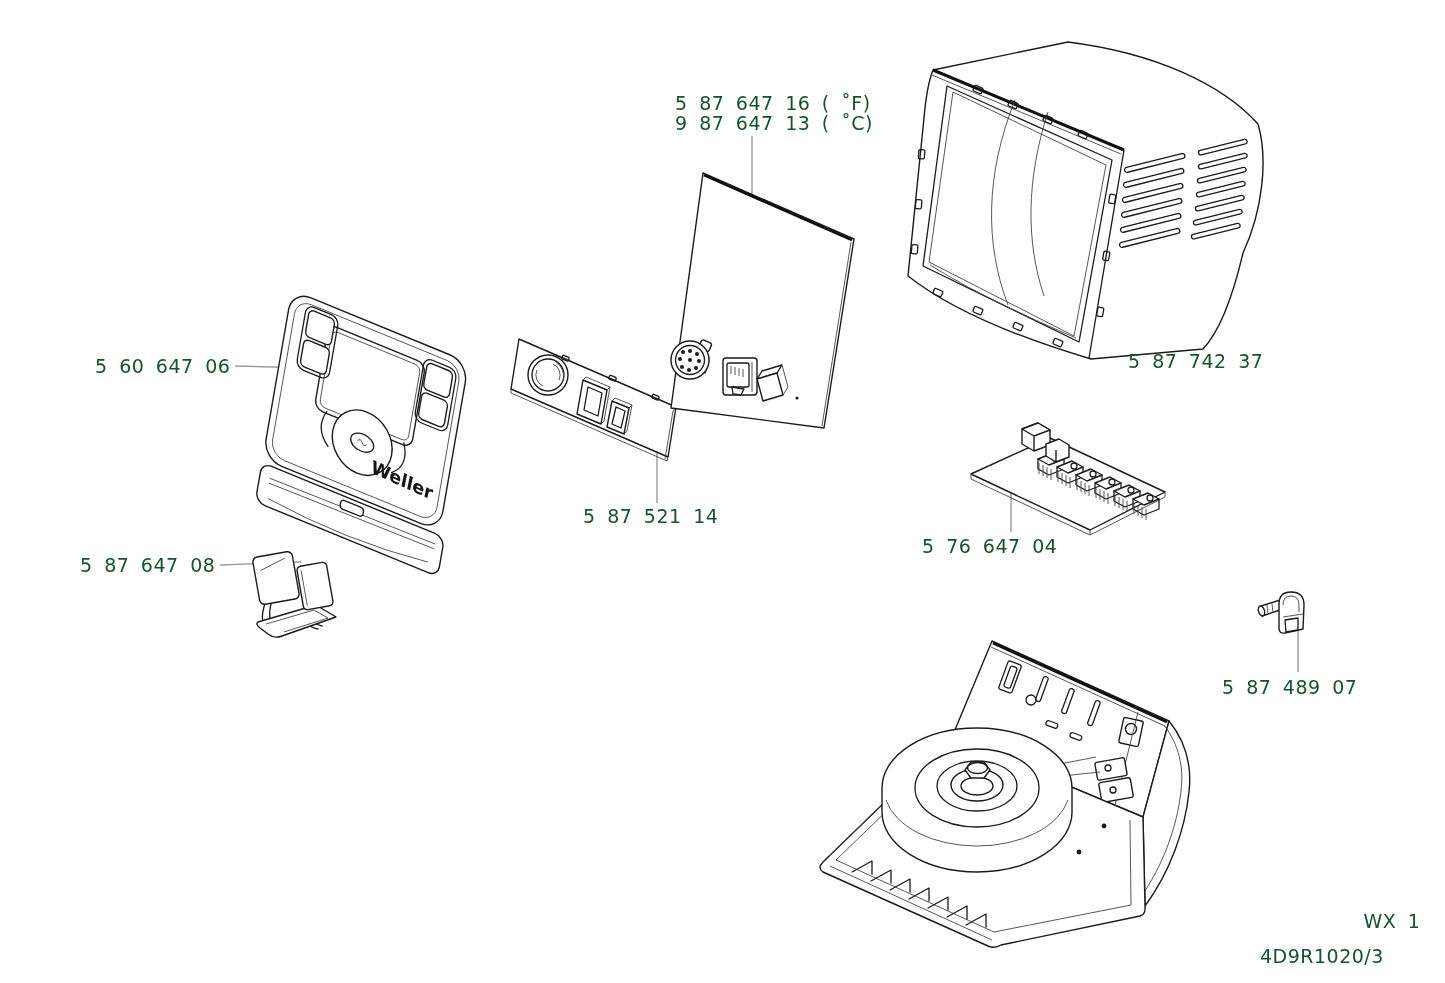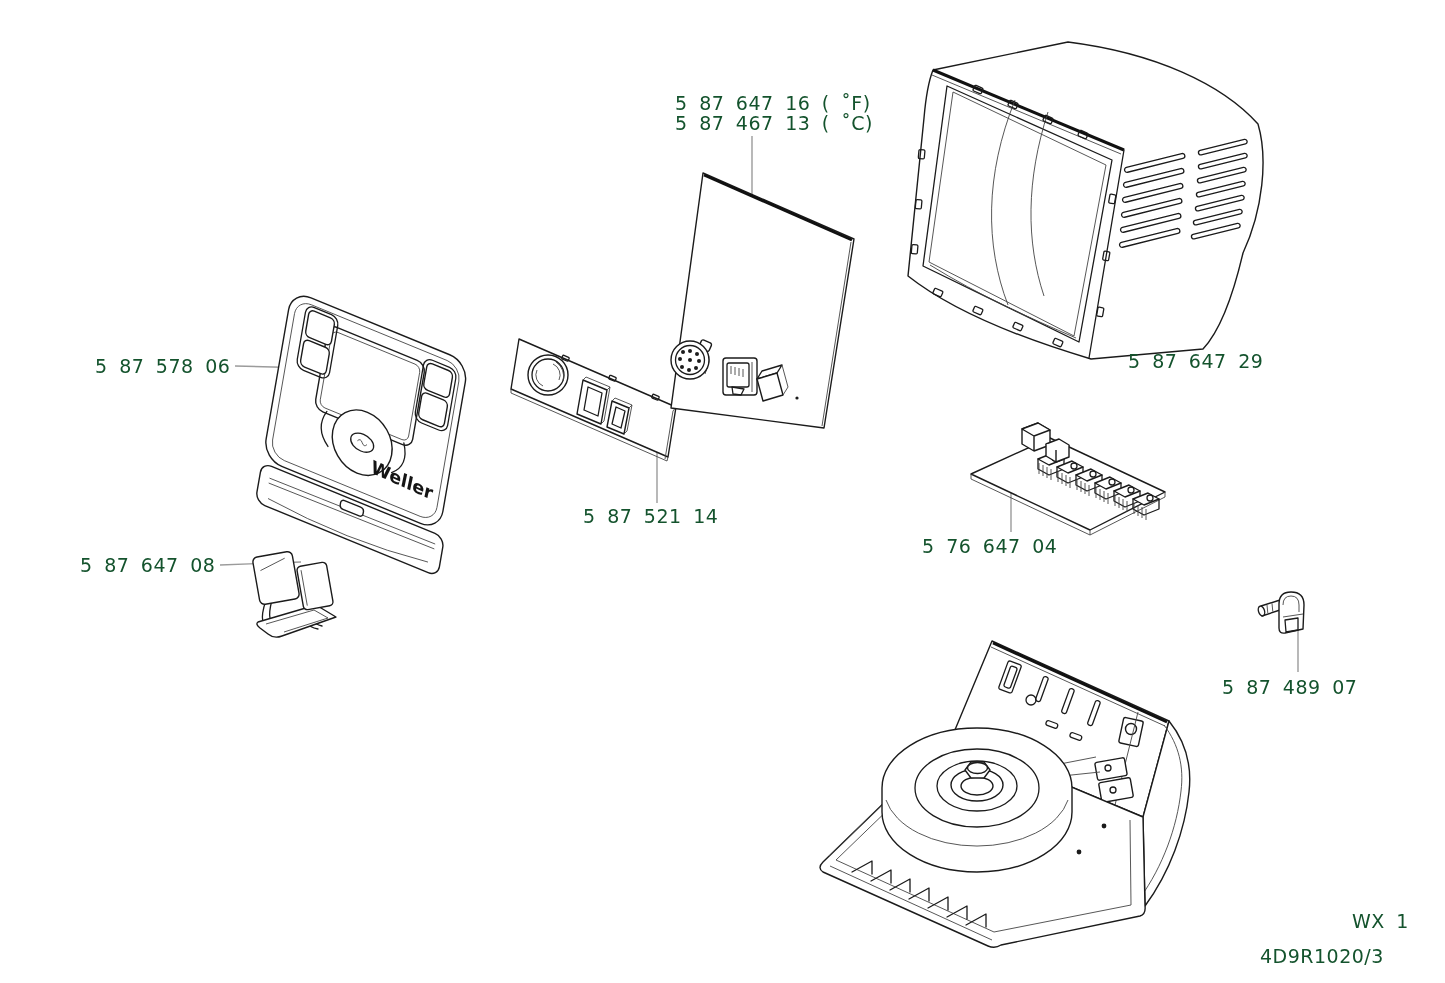--- a/index.html
+++ b/index.html
@@ -1,20 +1,20 @@
 <!DOCTYPE html>
 <html><head>
 <meta charset="utf-8">
 <style>
   html,body{margin:0;padding:0;background:#ffffff;}
   #stage{position:relative;width:1445px;height:983px;background:#ffffff;overflow:hidden;
          font-family:"DejaVu Sans","Liberation Sans",sans-serif;}
   .lbl{position:absolute;font-size:19px;letter-spacing:.5px;word-spacing:5px;color:#14532d;
        white-space:pre;line-height:20px;}
-  .lbl.right{text-align:left;}
+  .lbl.right{text-align:center;}
   svg.art{position:absolute;left:0;top:0;}
   svg.art *{vector-effect:non-scaling-stroke;}
   .ln{stroke:#1b1b1b;stroke-width:1.3;fill:none;stroke-linejoin:round;stroke-linecap:round;}
   .fw{stroke:#1b1b1b;stroke-width:1.4;fill:#ffffff;stroke-linejoin:round;}
   .thin{stroke:#444;stroke-width:.9;fill:none;}
   .thick{stroke:#111;stroke-width:3;fill:none;}
   .leader{stroke:#9b9b9b;stroke-width:1.4;fill:none;}
   .dot{fill:#1b1b1b;stroke:none;}
   .txt{fill:#141414;stroke:none;font-family:"DejaVu Sans","Liberation Sans",sans-serif;}
 </style>
@@ -298,23 +298,23 @@
       <use href="#rib" transform="translate(890,890)"></use>
       <use href="#rib" transform="translate(909,899)"></use>
       <use href="#rib" transform="translate(928,908)"></use>
       <use href="#rib" transform="translate(947,917)"></use>
       <use href="#rib" transform="translate(966,925)"></use>
     </g>
   </g>
 </svg>
 
 <div class="lbl" style="left:675px;top:93px">5 87 647 16 ( ˚F)</div>
-<div class="lbl" style="left:675px;top:113px">5 87 467 13 ( ˚C)</div>
-<div class="lbl" style="left:95px;top:356px">5 87 578 06</div>
-<div class="lbl" style="left:1128px;top:351px">5 87 647 29</div>
+<div class="lbl" style="left:675px;top:113px">9 87 647 13 ( ˚C)</div>
+<div class="lbl" style="left:95px;top:356px">5 60 647 06</div>
+<div class="lbl" style="left:1128px;top:351px">5 87 742 37</div>
 <div class="lbl" style="left:583px;top:506px">5 87 521 14</div>
 <div class="lbl" style="left:922px;top:536px">5 76 647 04</div>
 <div class="lbl" style="left:80px;top:555px">5 87 647 08</div>
 <div class="lbl" style="left:1222px;top:677px">5 87 489 07</div>
 
 <div class="lbl right" style="left:1352px;top:911px;width:80px">WX 1</div>
 <div class="lbl right" style="left:1260px;top:946px;width:120px">4D9R1020/3</div>
 
 </div>
 

